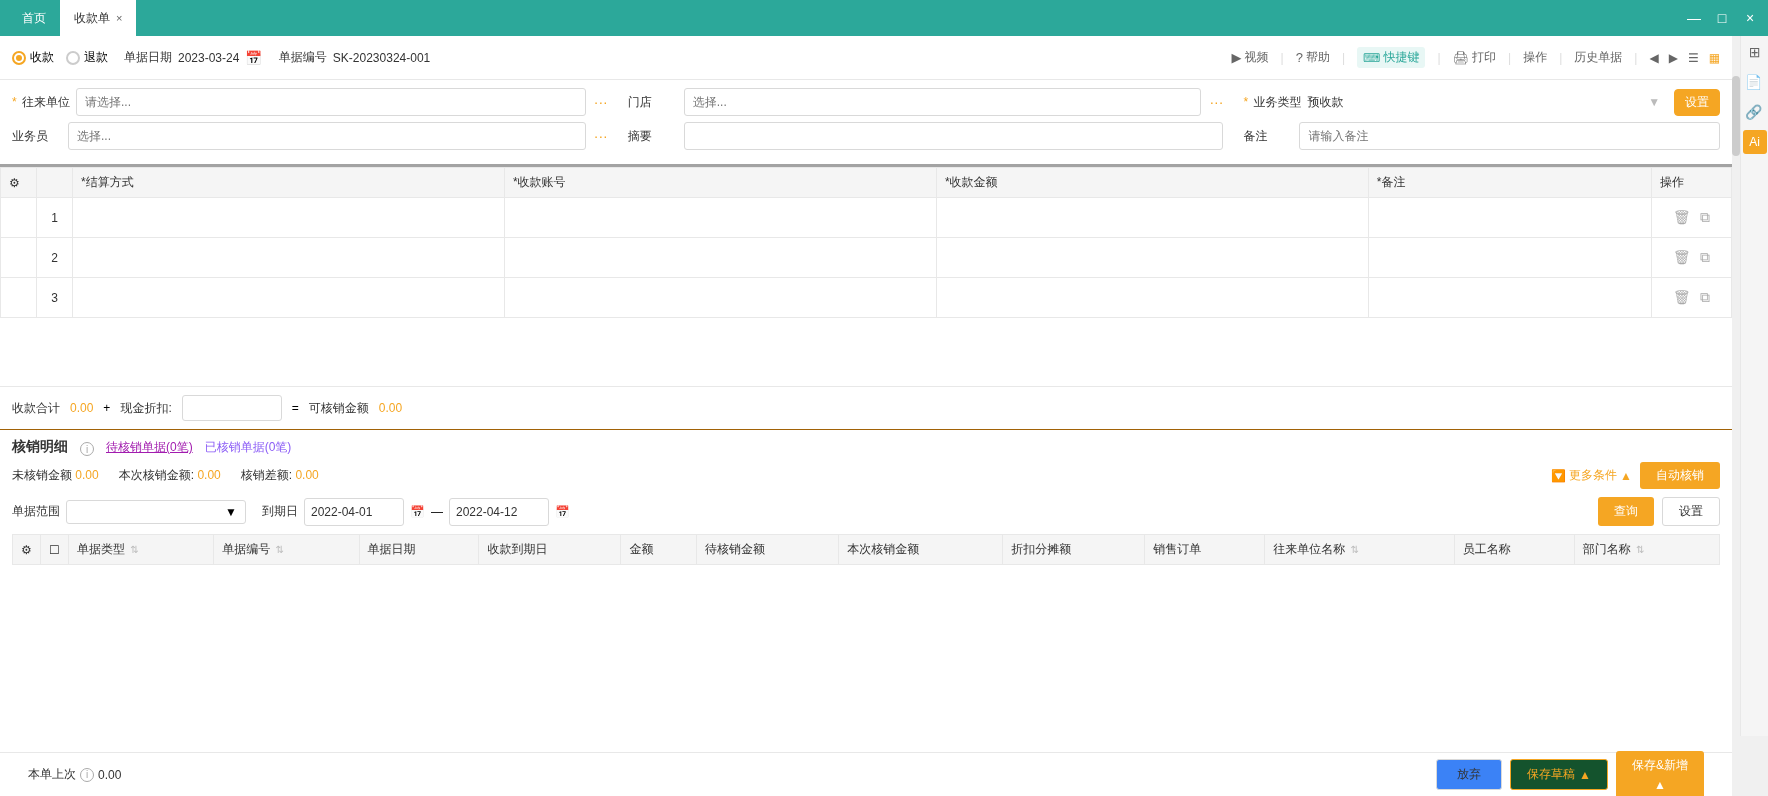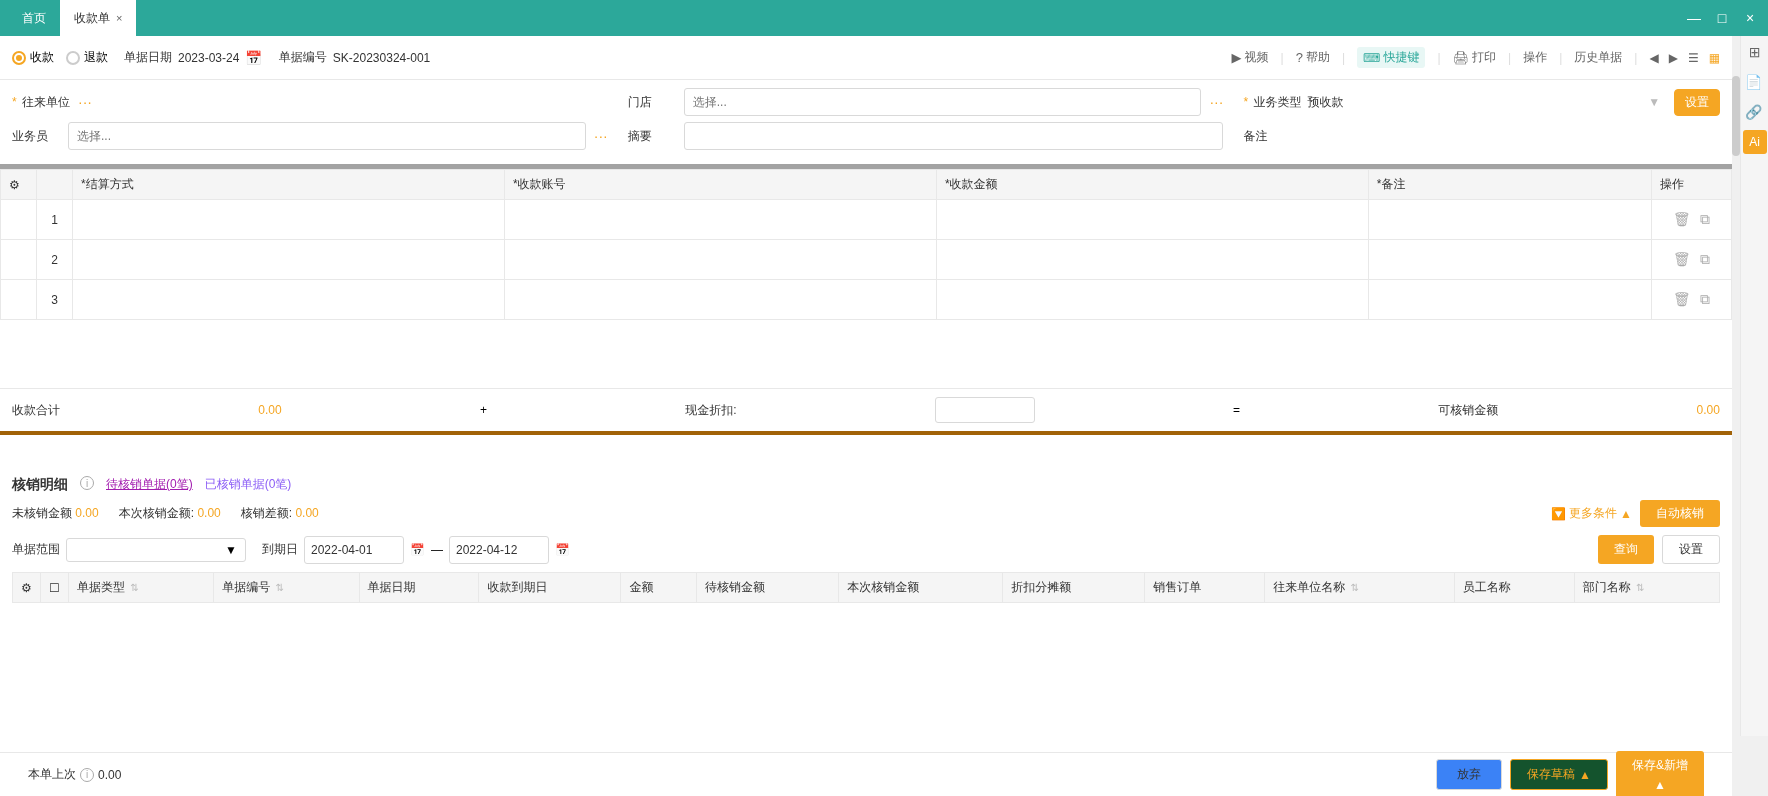--- a/index.html
+++ b/index.html
@@ -94,21 +94,21 @@
     .toolbar-btn-highlight {
       display: flex; align-items: center; gap: 3px;
       color: #2ca89a; cursor: pointer; white-space: nowrap;
       background: #e8f7f5; padding: 2px 6px; border-radius: 3px;
     }
     .separator { color: #ddd; margin: 0 2px; }
 
     
     .form-section {
       padding: 8px 12px;
-      border-bottom: 5px solid #a3a3a3;
+      border-bottom: 3px solid #a3a3a3;
     }
     .form-row {
       display: flex;
       align-items: center;
       gap: 20px;
       margin-bottom: 6px;
     }
     .form-group {
       display: flex;
       align-items: center;
@@ -161,25 +161,25 @@
       width: 36px;
       text-align: center;
     }
     .col-index { width: 36px; text-align: center; color: #666; }
     .col-ops { width: 80px; text-align: center; }
     .op-icon { cursor: pointer; color: #aaa; font-size: 14px; margin: 0 3px; }
 
     
     .table-footer {
       display: flex;
-      justify-content: space-between;
+      justify-content: flex-start;
       align-items: center;
       padding: 8px 12px;
       gap: 10px;
-      border-bottom: 4px solid #a16207;
+      border-bottom: 1px solid #a16207;
       background: #fff;
     }
     .footer-total { color: #333; }
     .footer-val { color: #f5a623; font-weight: 500; }
     .cash-discount-input {
       width: 100px;
       height: 26px;
       border: 1px solid #d9d9d9;
       border-radius: 3px;
       padding: 0 6px;
@@ -187,24 +187,23 @@
 
     
     .writeoff-section {
       padding: 8px 12px;
       flex: 1;
       display: flex;
       flex-direction: column;
     }
     .writeoff-header {
       display: flex;
-      align-items: flex-start;
+      align-items: flex-end;
       gap: 12px;
       margin-bottom: 6px;
-      margin-top: 33px;
     }
     .section-title { font-size: 14px; font-weight: 600; color: #333; }
     .wo-tab {
       color: #a21caf; cursor: pointer; font-size: 12px;
       text-decoration: underline;
     }
     .wo-tab-normal { color: #8b5cf6; cursor: pointer; font-size: 12px; }
     .info-icon {
       width: 14px; height: 14px; border-radius: 50%;
       border: 1px solid #aaa; color: #aaa;
@@ -409,20 +408,21 @@
       </div>
     </div>
 
     <div class="form-section">
       <div class="form-row">
         <div class="form-group">
           <span class="form-group-label">
             <span class="required">*</span>
             <span>往来单位</span>
           </span>
+          <input class="form-input" type="text" placeholder="请选择..." style="">
           <span class="more-btn">···</span>
         </div>
 
         <div class="form-group">
           <span class="form-group-label">门店</span>
           <input class="form-input" type="text" placeholder="选择..." style="">
           <span class="more-btn">···</span>
         </div>
 
         <div class="form-group" style="flex:0.8;">
@@ -443,20 +443,21 @@
           <span class="form-group-label">业务员</span>
           <input class="form-input" type="text" placeholder="选择..." style="">
           <span class="more-btn">···</span>
         </div>
         <div class="form-group">
           <span class="form-group-label">摘要</span>
           <input class="form-input" type="text" style="">
         </div>
         <div class="form-group" style="flex:0.8;">
           <span class="form-group-label">备注</span>
+          <input class="form-input" type="text" placeholder="请输入备注" style="">
         </div>
       </div>
     </div>
 
     <div class="table-section">
       <table class="data-table">
         <thead>
           <tr>
             <th class="table-header-gear">
               <span>⚙</span>

